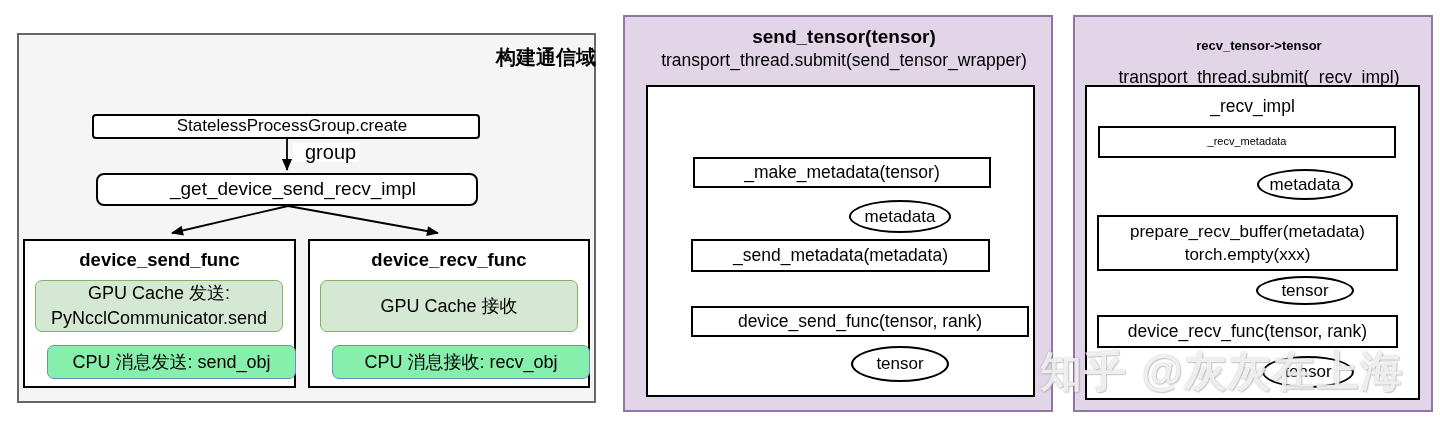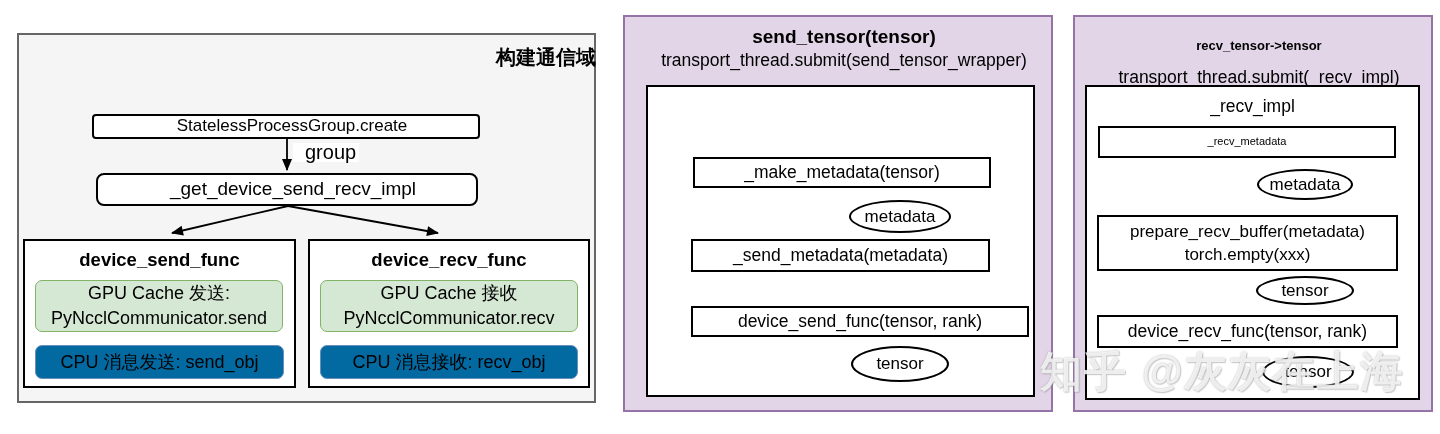--- a/index.html
+++ b/index.html
@@ -54,21 +54,21 @@
     border-radius: 7px;
     display: flex;
     flex-direction: column;
     align-items: center;
     justify-content: center;
     text-align: center;
     font-size: 18px;
     line-height: 25px;
   }
   .chip-green { background: #d5e8d4; border: 1.5px solid #82b366; }
-  .chip-blue  { background: #0369a1; border: 1.5px solid #6c8ebf; }
+  .chip-blue  { background: #86efac; border: 1.5px solid #6c8ebf; margin-left: 12px; }
 
   .title-text { font-weight: bold; text-align: center; }
   .center-text { text-align: center; }
 
   .edge-label {
     background: rgba(255,255,255,0.85);
     padding: 0 3px;
     font-size: 20px;
     line-height: 19px;
   }
@@ -126,21 +126,20 @@
   <span>PyNcclCommunicator.send</span>
 </div>
 <div class="abs chip chip-blue layer-3" style="left:35px; top:345px; width:249px; height:34px;">
   <span>CPU 消息发送: send_obj</span>
 </div>
 
 <div class="abs inner-white layer-2" style="left:308px; top:239px; width:282px; height:149px;"></div>
 <div class="abs title-text layer-3" style="left:308px; top:249px; width:282px; font-size:18.5px;">device_recv_func</div>
 <div class="abs chip chip-green layer-3" style="left:320px; top:280px; width:258px; height:52px;">
   <span>GPU Cache 接收</span>
-  <span>PyNcclCommunicator.recv</span>
 </div>
 <div class="abs chip chip-blue layer-3" style="left:320px; top:345px; width:258px; height:34px;">
   <span>CPU 消息接收: recv_obj</span>
 </div>
 
 <div class="abs panel-purple" style="left:623px; top:15px; width:430px; height:397px;"></div>
 
 <div class="abs title-text layer-2" style="left:623px; top:26px; width:430px; font-size:19px;">send_tensor(tensor)</div>
 <div class="abs center-text layer-2" style="left:623px; top:50px; width:430px; font-size:17.5px;">transport_thread.submit(send_tensor_wrapper)</div>
 

